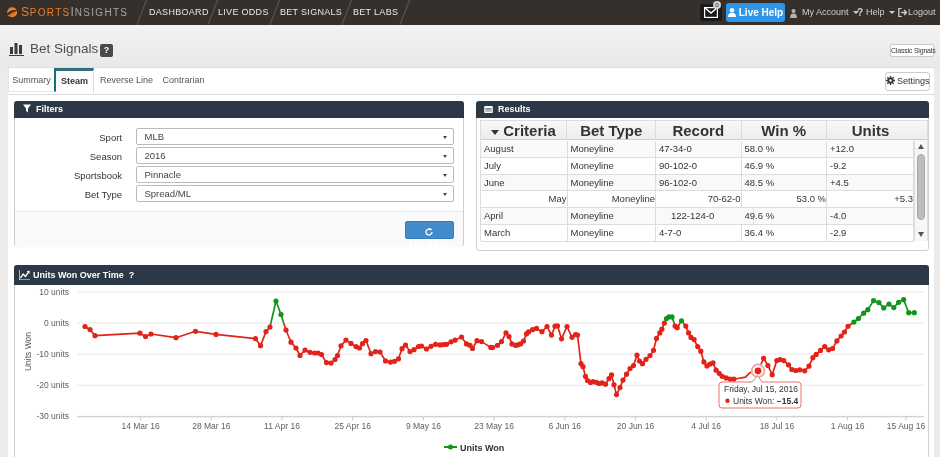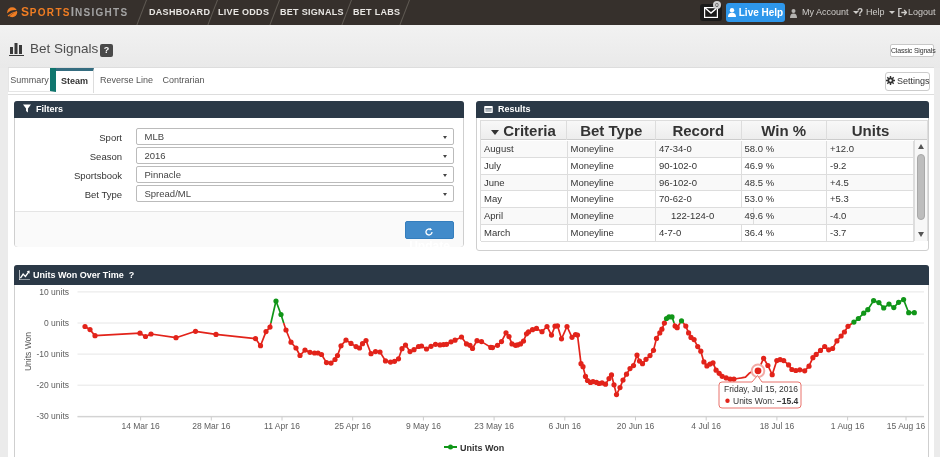--- a/index.html
+++ b/index.html
@@ -3,36 +3,36 @@
 <meta charset="utf-8">
 <style>
 * { margin:0; padding:0; box-sizing:border-box; }
 html,body { width:940px; height:457px; overflow:hidden; background:#ebebeb;
   font-family:"Liberation Sans", sans-serif; position:relative; }
 .abs { position:absolute; }
 
 
 #navbar { position:absolute; left:0; top:0; width:940px; height:25px; background:#36302c; overflow:hidden; }
 .slash { position:absolute; top:-2px; width:1px; height:30px; background:#5f5953; transform:rotate(21deg); }
-.navitem { position:absolute; top:0; height:25px; line-height:25px; color:#e8e6e3; font-size:9px; font-weight:bold; letter-spacing:0.3px; white-space:nowrap; }
+.navitem { position:absolute; top:0; height:25px; line-height:25px; color:#e8e6e3; font-size:9px; font-weight:normal; letter-spacing:0.3px; white-space:nowrap; }
 .navright { position:absolute; top:0; height:25px; line-height:25px; color:#cfcdca; font-size:9px; white-space:nowrap; }
 .caret { display:inline-block; width:0; height:0; border-left:3px solid transparent; border-right:3px solid transparent; border-top:3.5px solid #cfcdca; margin-left:4px; vertical-align:middle; }
 
 
 #titlestrip { position:absolute; left:0; top:25px; width:940px; height:43px;
   background:linear-gradient(#f2f2f2,#e9e9e9); }
 #pagetitle { position:absolute; left:30px; top:41px; font-size:13.5px; color:#4d4d4d; }
 #qbadge { position:absolute; left:100px; top:44px; width:13px; height:13px; background:#4a4a4a; border-radius:2px; color:#fff; font-size:9px; font-weight:bold; text-align:center; line-height:13px; }
 #classicbtn { position:absolute; left:890px; top:44px; width:44px; height:13px; background:#fff; border:1px solid #c8c8c8; border-radius:2px; font-size:7px; letter-spacing:-0.2px; color:#333; text-align:center; line-height:11px; white-space:nowrap; }
 
 
 #tabband { position:absolute; left:8px; top:67px; width:926px; height:28px; background:#fff; border:1px solid #ddd; border-left:none; border-right:none; }
 #sheet { position:absolute; left:8px; top:68px; width:926px; height:389px; background:#fff; }
 .tab { position:absolute; top:0; height:24px; line-height:24px; font-size:9px; color:#555; text-align:center; white-space:nowrap; }
-#tab-summary { left:0; width:48px; border-left:1px solid #e5e5e5; border-right:6px solid #0f766e; border-bottom:1px solid #e5e5e5; }
+#tab-summary { left:0; width:48px; border-left:1px solid #e5e5e5; border-right:2px solid #0f766e; border-bottom:1px solid #e5e5e5; }
 #tab-steam { left:48px; width:38px; border-right:1px solid #ddd; border-top:3px solid #356d80; color:#333; font-weight:bold; line-height:21px; height:25px; }
 #tab-reverse { left:90px; width:57px; }
 #tab-contrarian { left:152px; width:47px; }
 #settingsbtn { position:absolute; right:4px; top:4px; width:45px; height:19px; background:#fff; border:1px solid #ccc; border-radius:3px; font-size:9px; color:#333; text-align:center; line-height:17px; white-space:nowrap; }
 
 
 .panel { position:absolute; background:#fff; border:1px solid #cfcfcf; border-radius:3px; }
 .phead { position:absolute; left:-1px; top:-1px; right:-1px; height:17px; background:#2b3947; border-radius:3px 3px 0 0; color:#fff; font-size:9px; font-weight:bold; line-height:17px; }
 #panel-filters { left:14px; top:101px; width:450px; height:146px; }
 #panel-results { left:476px; top:101px; width:453px; height:150px; }
@@ -187,40 +187,40 @@
         <div class="cell" style="left:260.5px;width:85.5px;">46.9 %</div>
         <div class="cell" style="left:346.0px;width:87.0px;">-9.2</div>
       </div>
 <div class="trow" style="top:53.6px;background:#f9f9f9;">
         <div class="cell" style="left:0.0px;width:86.5px;">June</div>
         <div class="cell" style="left:86.5px;width:88.5px;">Moneyline</div>
         <div class="cell" style="left:175.0px;width:85.5px;">96-102-0</div>
         <div class="cell" style="left:260.5px;width:85.5px;">48.5 %</div>
         <div class="cell" style="left:346.0px;width:87.0px;">+4.5</div>
       </div>
-<div class="trow" style="top:70.4px;background:#ffffff;">
+<div class="trow" style="top:70.4px;background:#ffffff;text-align:right;">
         <div class="cell" style="left:0.0px;width:86.5px;">May</div>
         <div class="cell" style="left:86.5px;width:88.5px;">Moneyline</div>
         <div class="cell" style="left:175.0px;width:85.5px;">70-62-0</div>
         <div class="cell" style="left:260.5px;width:85.5px;">53.0 %</div>
         <div class="cell" style="left:346.0px;width:87.0px;">+5.3</div>
       </div>
 <div class="trow" style="top:87.2px;background:#f9f9f9;">
         <div class="cell" style="left:0.0px;width:86.5px;">April</div>
         <div class="cell" style="left:86.5px;width:88.5px;">Moneyline</div>
         <div class="cell" style="left:187px;width:85.5px;">122-124-0</div>
         <div class="cell" style="left:260.5px;width:85.5px;">49.6 %</div>
         <div class="cell" style="left:346.0px;width:87.0px;">-4.0</div>
       </div>
 <div class="trow" style="top:104.0px;background:#ffffff;">
         <div class="cell" style="left:0.0px;width:86.5px;">March</div>
         <div class="cell" style="left:86.5px;width:88.5px;">Moneyline</div>
         <div class="cell" style="left:175.0px;width:85.5px;">4-7-0</div>
         <div class="cell" style="left:260.5px;width:85.5px;">36.4 %</div>
-        <div class="cell" style="left:346.0px;width:87.0px;">-3.7</div>
+        <div class="cell" style="left:346.0px;width:87.0px;">-2.9</div>
       </div>
 
     <div id="sbar">
       <div class="sarrow" style="top:4px; border-bottom:5px solid #555;"></div>
       <div class="sarrow" style="bottom:4px; border-top:5px solid #555;"></div>
       <div id="sthumb"></div>
     </div>
   </div>
 </div>
 

